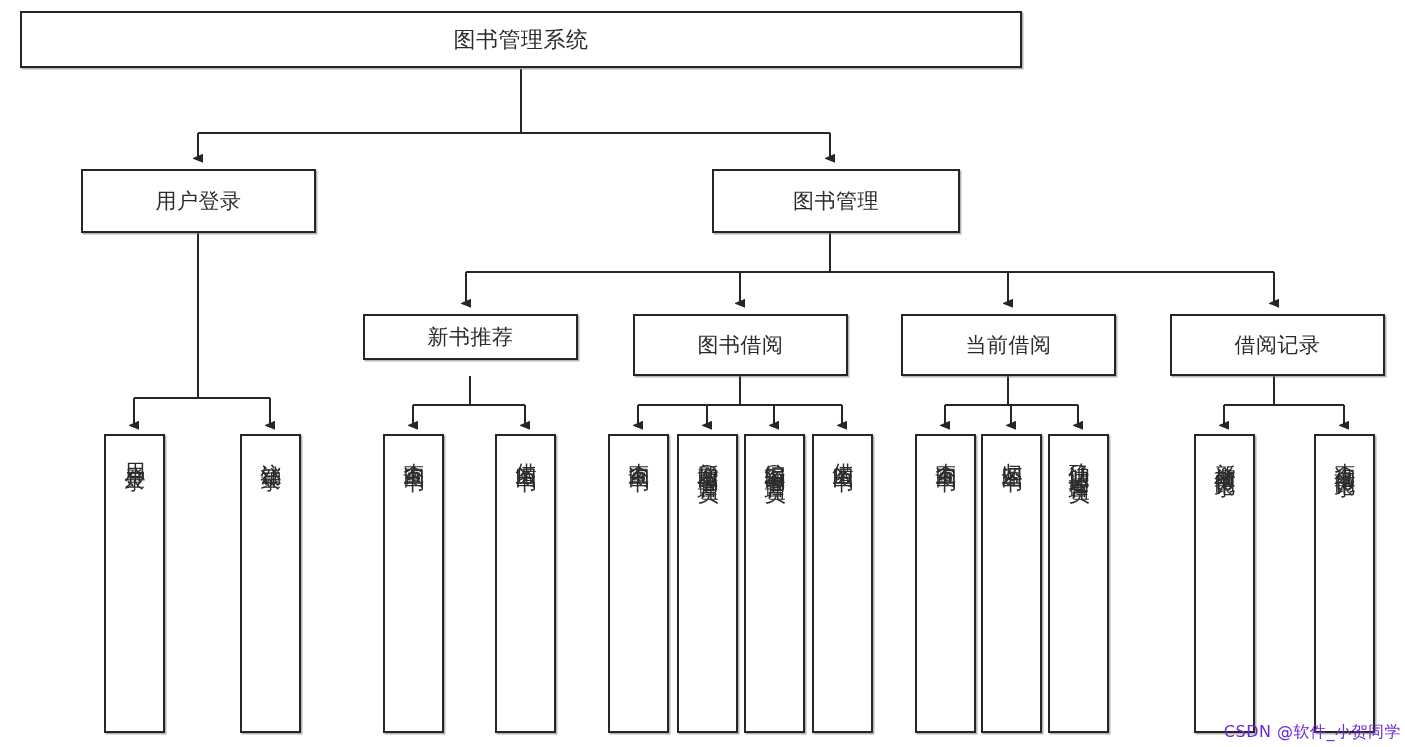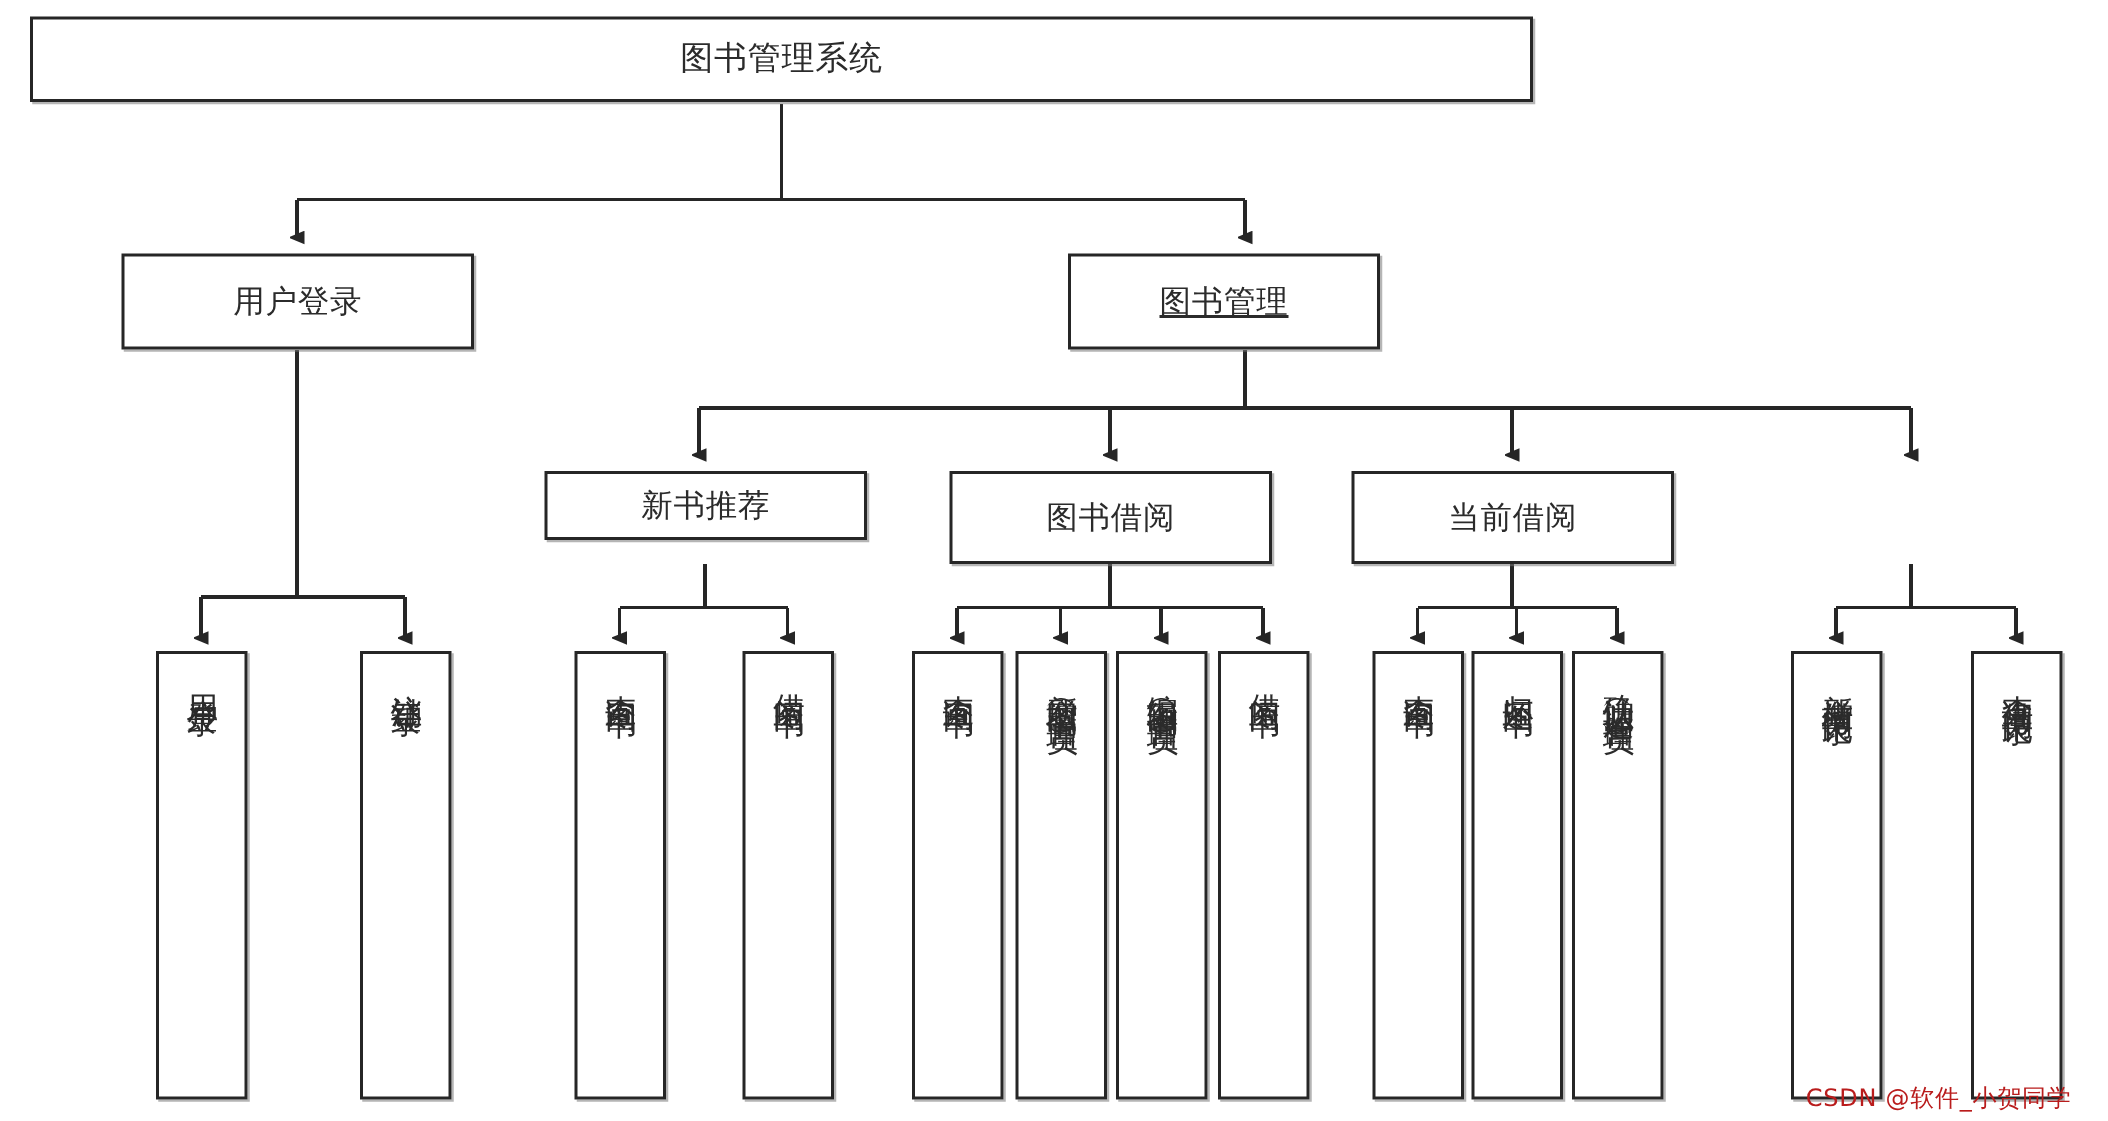--- a/index.html
+++ b/index.html
@@ -60,24 +60,24 @@
     font-size: 21px;
     letter-spacing: 3px;
     line-height: 1;
     white-space: nowrap;
   }
   .node.root .node-label {
     font-size: 22px;
   }
   #watermark {
     position: absolute;
-    right: 24px;
+    right: 4px;
     bottom: 4px;
     font-size: 16px;
-    color: #b91c1c;
+    color: #6d28d9;
     letter-spacing: 0.5px;
     white-space: nowrap;
     user-select: none;
   }
 </style>
 </head>
 <body>
 
 <div id="diagram-root">
 
@@ -131,33 +131,36 @@
     </g>
   </svg>
 
   <div class="node horizontal root" style="left:20px; top:11px; width:1002px; height:57px;">
     <span class="node-label">图书管理系统</span>
   </div>
 
   <div class="node horizontal" style="left:81px; top:169px; width:235px; height:64px;">
     <span class="node-label">用户登录</span>
   </div>
-  <div class="node horizontal" style="left:712px; top:169px; width:208px; height:64px;text-decoration:underline;">
+  <div class="node horizontal" style="left:712px; top:169px; width:248px; height:64px;">
     <span class="node-label">图书管理</span>
   </div>
 
   <div class="node horizontal" style="left:363px; top:314px; width:215px; height:46px;">
     <span class="node-label">新书推荐</span>
   </div>
   <div class="node horizontal" style="left:633px; top:314px; width:215px; height:62px;justify-content:center;">
     <span class="node-label">图书借阅</span>
   </div>
   <div class="node horizontal" style="left:901px; top:314px; width:215px; height:62px;">
     <span class="node-label">当前借阅</span>
   </div>
+  <div class="node horizontal" style="left:1170px; top:314px; width:215px; height:62px;">
+    <span class="node-label">借阅记录</span>
+  </div>
 
   <div class="node vertical" style="left:104px; top:434px; width:61px; height:299px;">
     <span class="node-label">用户登录</span>
   </div>
   <div class="node vertical" style="left:240px; top:434px; width:61px; height:299px;">
     <span class="node-label">注销登录</span>
   </div>
 
   <div class="node vertical" style="left:383px; top:434px; width:61px; height:299px;">
     <span class="node-label">查询图书</span>

